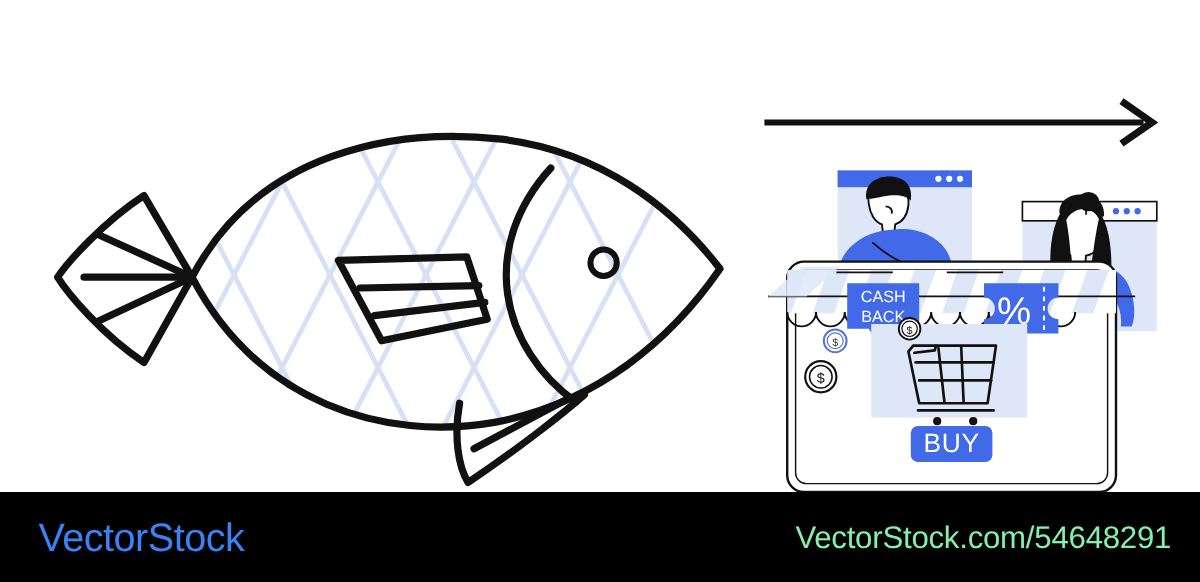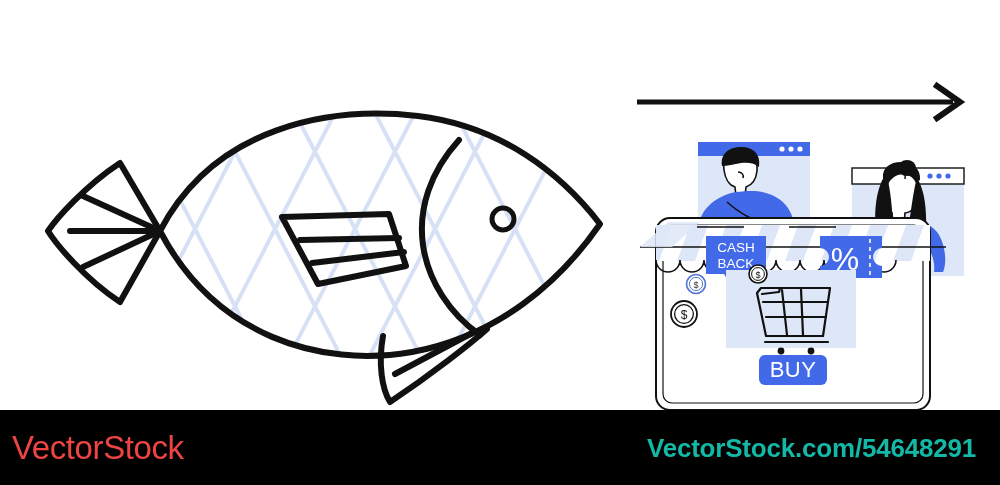--- a/index.html
+++ b/index.html
@@ -35,38 +35,38 @@
   #footer {
     position: absolute;
     left: 0;
     top: 410px;
     width: 1000px;
     height: 75px;
     background: #000000;
   }
   #footer-brand {
     position: absolute;
-    left: 12px;
+    left: 32px;
     top: 50%;
     transform: translateY(-50%);
-    color: #ef4444;
+    color: #3b82f6;
     font-size: 33px;
     font-weight: 400;
     letter-spacing: -0.4px;
     white-space: nowrap;
     font-family: "Liberation Sans", sans-serif;
   }
   #footer-url {
     position: absolute;
     right: 24px;
     top: 50%;
     transform: translateY(-50%);
-    color: #14b8a6;
+    color: #86efac;
     font-size: 26px;
-    font-weight: 700;
+    font-weight: 400;
     letter-spacing: -0.2px;
     white-space: nowrap;
     font-family: "Liberation Sans", sans-serif;
   }
   .ln { fill: none; stroke: #111111; stroke-linecap: round; stroke-linejoin: round; }
   .scale-ln { fill: none; stroke: #D7E1F6; stroke-width: 4; stroke-linecap: round; }
 </style>
 </head>
 <body>
 

